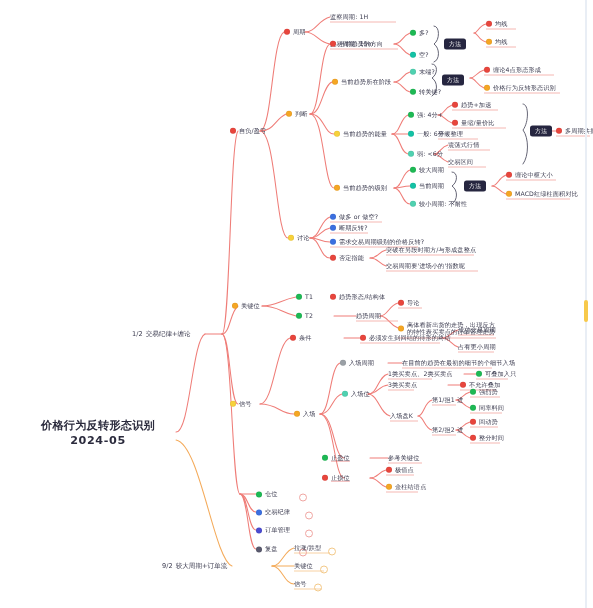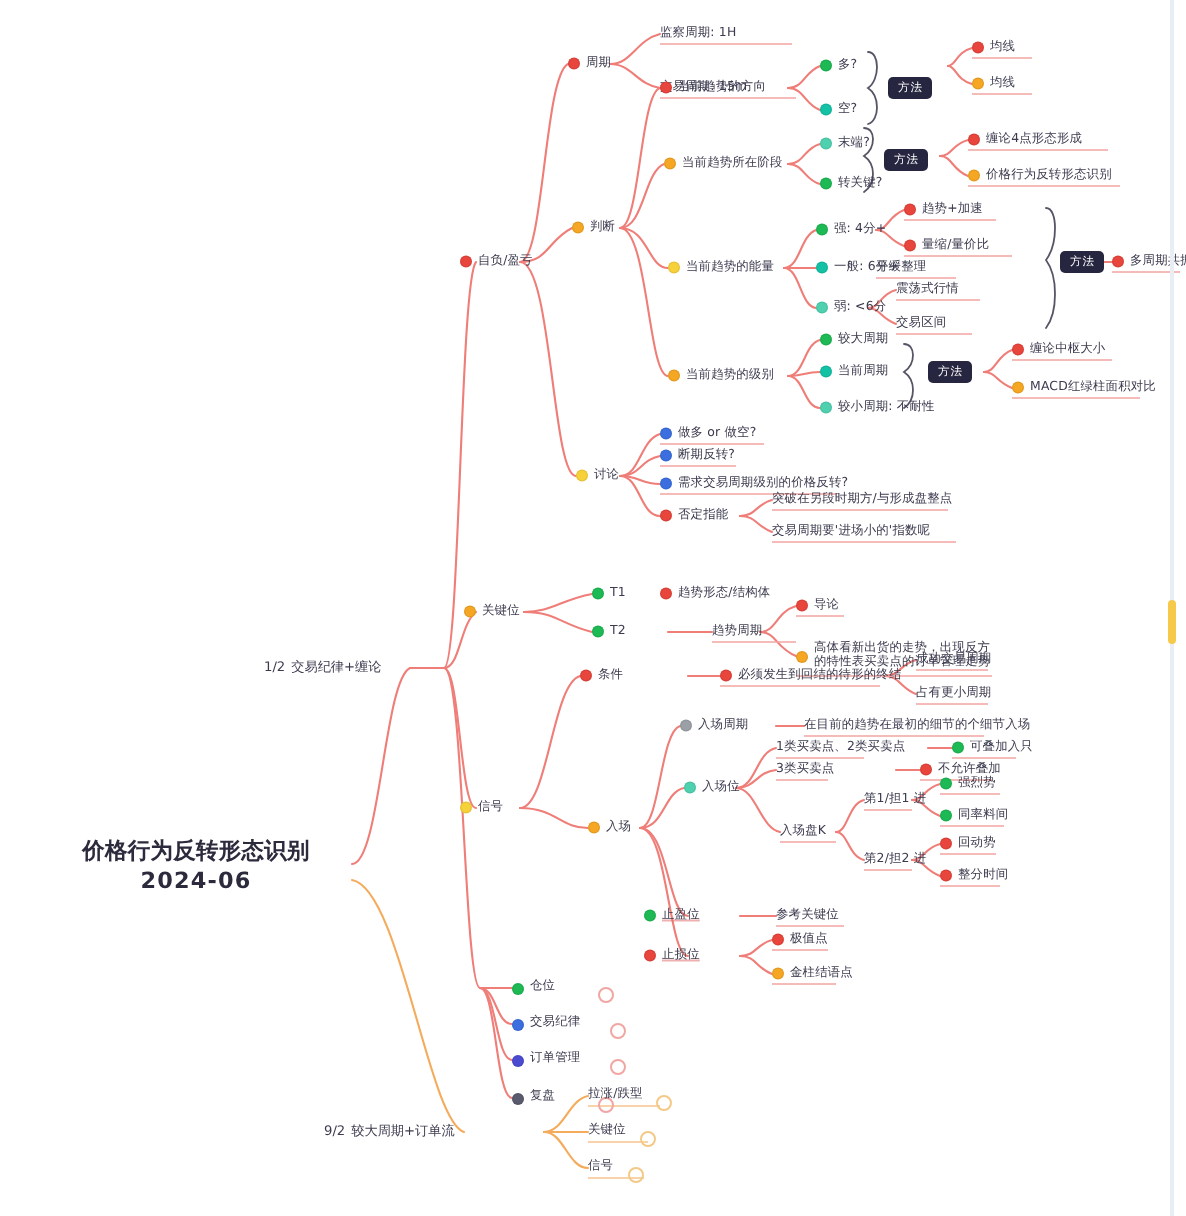--- a/index.html
+++ b/index.html
@@ -220,21 +220,21 @@
     <g fill="none" stroke="#555566" stroke-width="0.9" stroke-linecap="round">
       <path d="M434 26 C 440 26, 440 40, 434 44 C 440 48, 440 60, 434 62"></path>
       <path d="M432 64 C 438 64, 438 74, 432 78 C 438 82, 438 92, 432 96"></path>
       <path d="M523 104 C 529 104, 529 122, 523 130 C 529 138, 529 156, 523 164"></path>
       <path d="M452 172 C 458 172, 458 182, 452 186 C 458 190, 458 200, 452 204"></path>
     </g>
   </svg>
 
   <div id="root">
     <div class="t1">价格行为反转形态识别</div>
-    <div class="t2">2024-06</div>
+    <div class="t2">2024-05</div>
   </div>
 
   <div class="node" style="left:132px;top:334px;">
     <span class="sect">1/2</span>
     <span class="sect">交易纪律+缠论</span>
   </div>
 
   <div class="node" style="left:230px;top:131px;">
     <span class="bdg b-red"></span>
     <span class="lbl">自负/盈亏</span>

